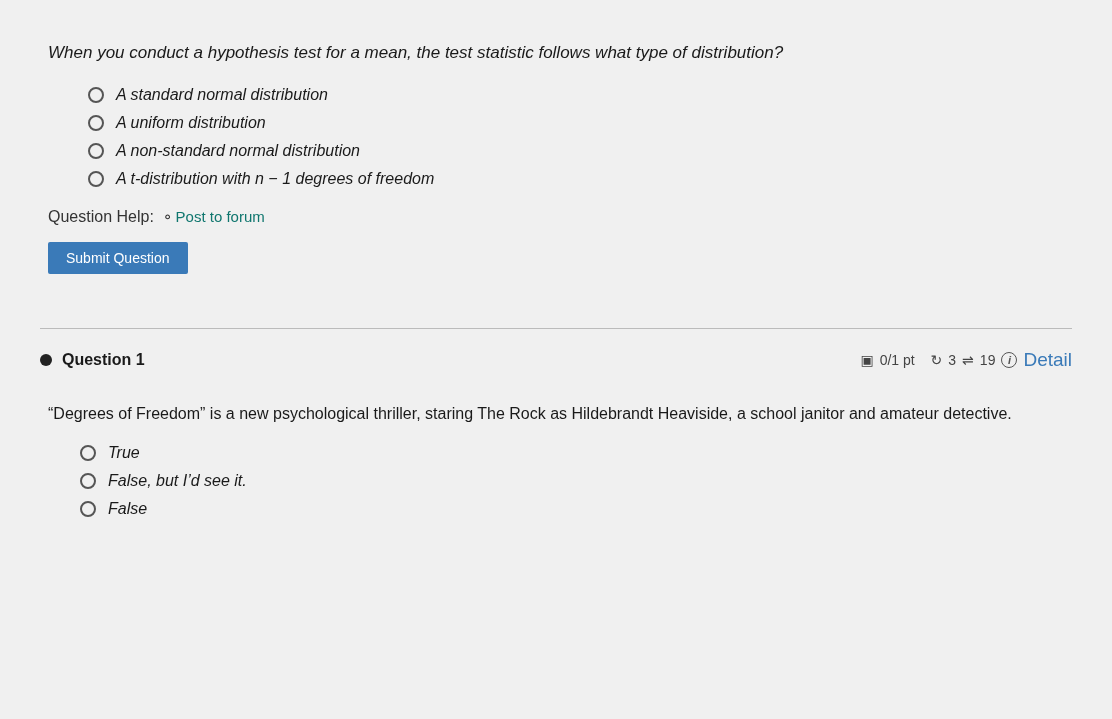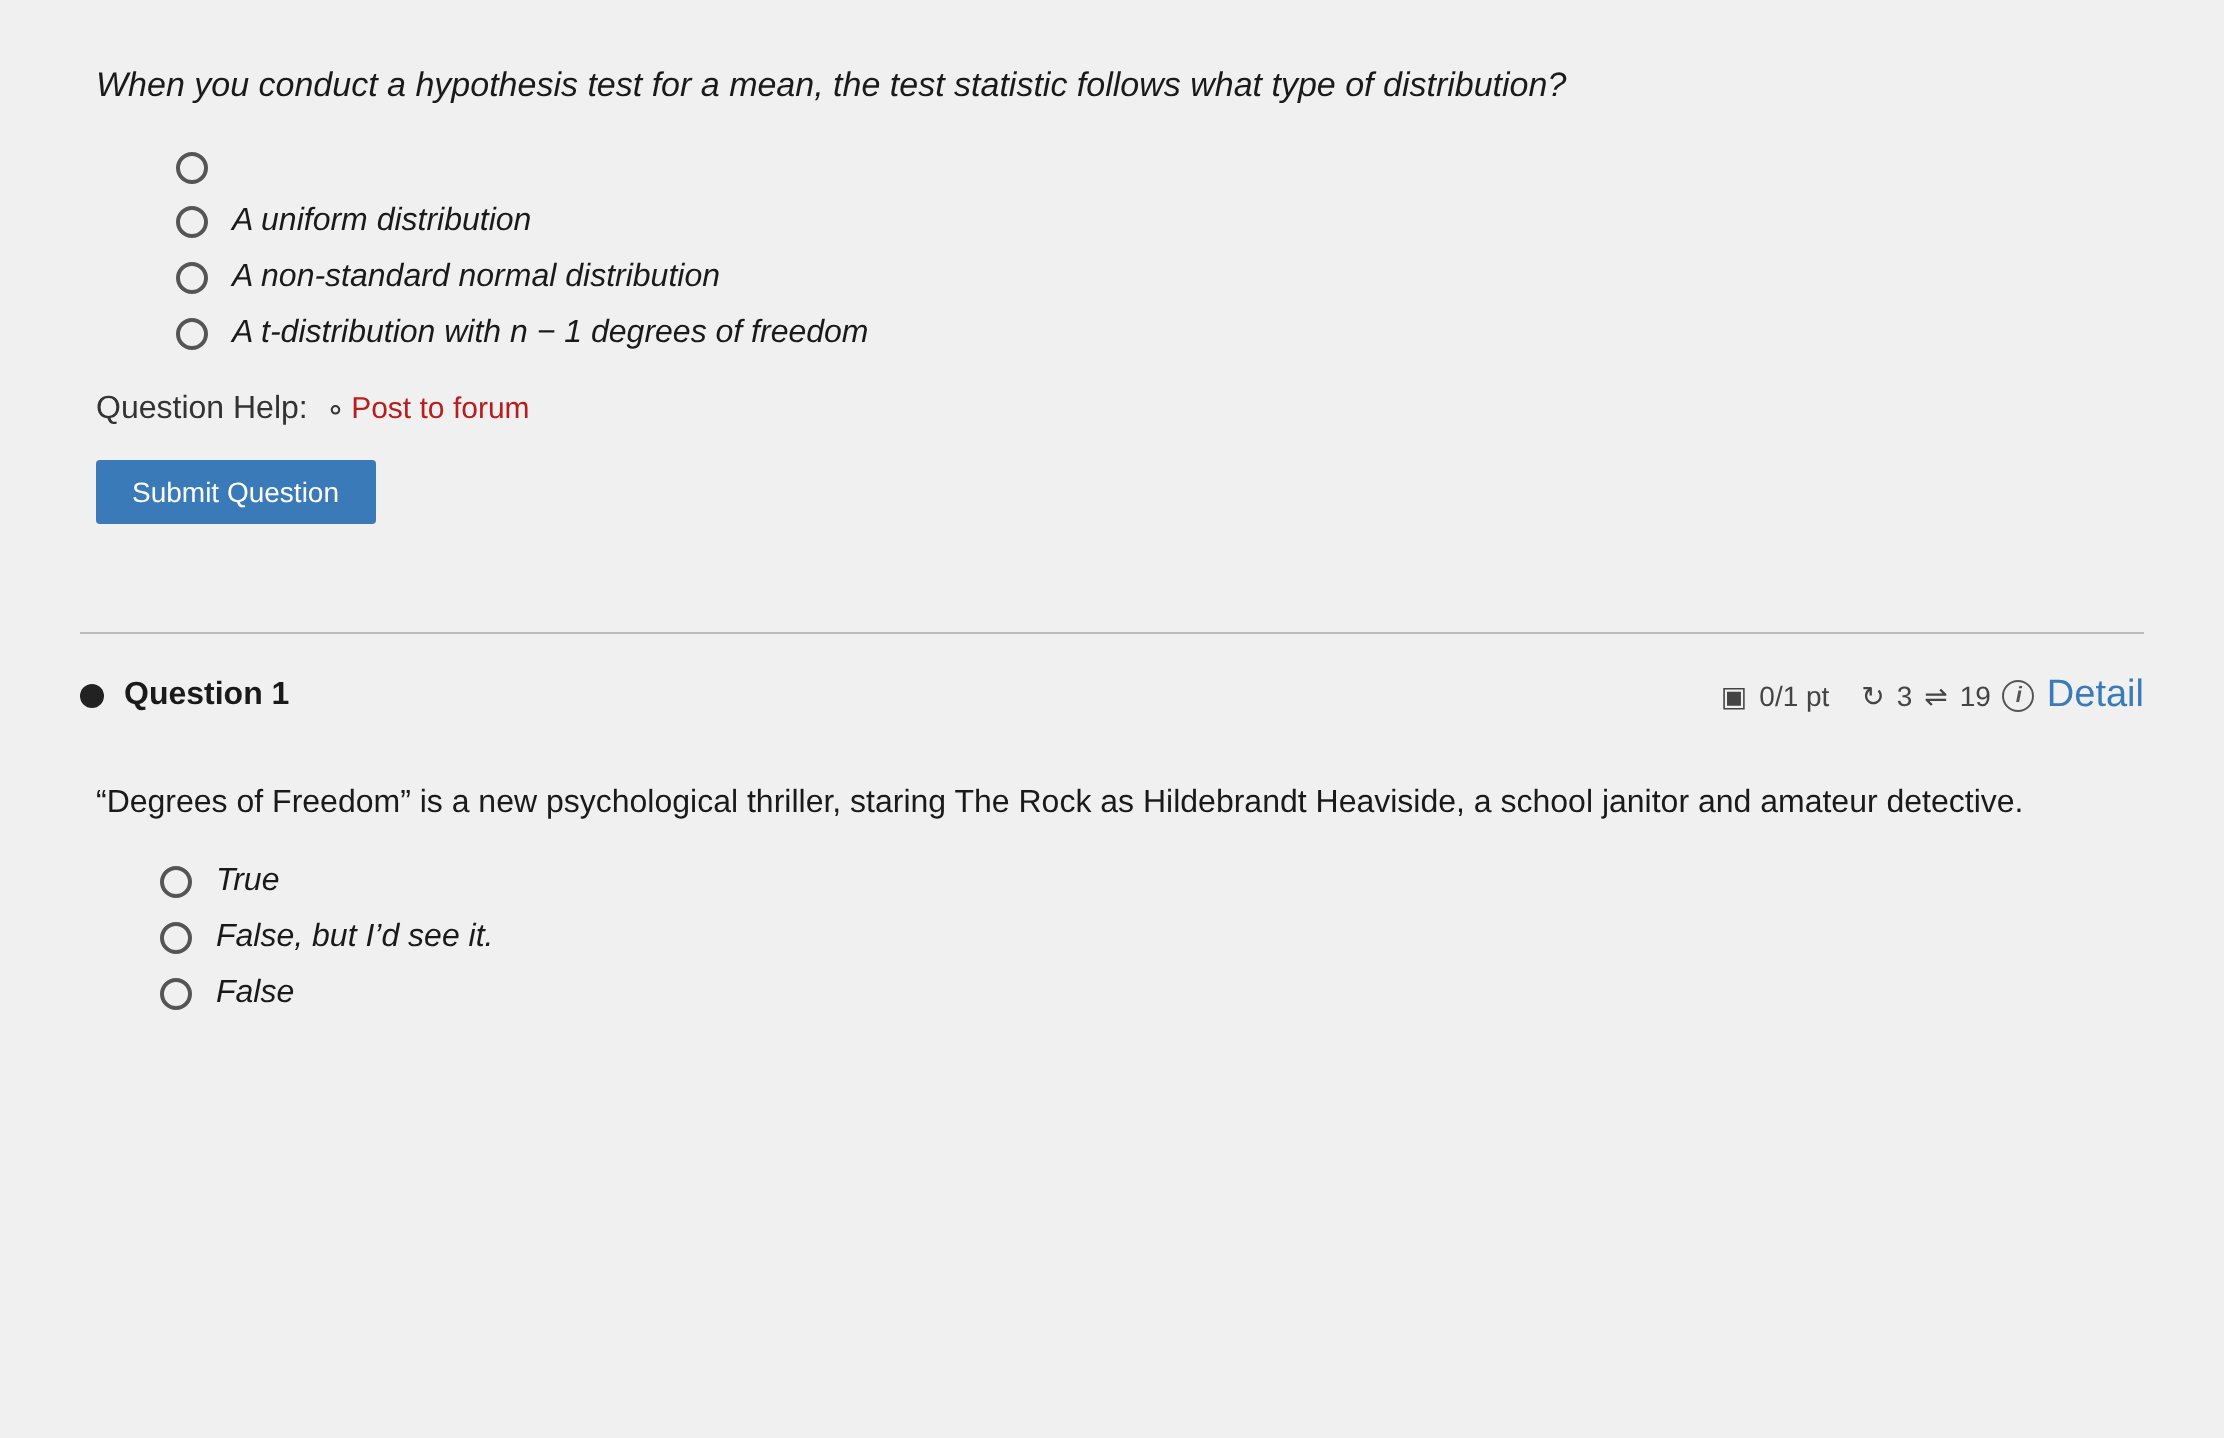--- a/index.html
+++ b/index.html
@@ -13,21 +13,21 @@
       background-color: #e8e8e8;
       width: 1112px;
       min-height: 719px;
       overflow-x: hidden;
     }
 
     .page-container {
       background-color: #f0f0f0;
       width: 1112px;
       min-height: 719px;
-      padding: 30px 40px;
+      padding: 40px 40px;
     }
 
     .question-block {
       margin-bottom: 24px;
     }
 
     .question-text {
       font-size: 17px;
       color: #1a1a1a;
       line-height: 1.5;
@@ -76,21 +76,21 @@
       margin-left: 0;
     }
 
     .question-help-label {
       margin-right: 8px;
       font-size: 16px;
       color: #333;
     }
 
     .post-forum-link {
-      color: #b91c1c;
+      color: #0f766e;
       text-decoration: none;
       font-size: 15px;
       text-align: right;
     }
 
     .submit-btn {
       background-color: #3a7ab8;
       color: #ffffff;
       border: none;
       padding: 8px 18px;
@@ -187,20 +187,21 @@
 <body>
 
 <div class="page-container">
 
   <div class="question-block q1-block">
     <p class="question-text">When you conduct a hypothesis test for a mean, the test statistic follows what type of distribution?</p>
 
     <ul class="options-list">
       <li class="option-item">
         <div class="radio-circle"></div>
+        <span class="option-label">A standard normal distribution</span>
       </li>
       <li class="option-item">
         <div class="radio-circle"></div>
         <span class="option-label">A uniform distribution</span>
       </li>
       <li class="option-item">
         <div class="radio-circle"></div>
         <span class="option-label">A non-standard normal distribution</span>
       </li>
       <li class="option-item">

